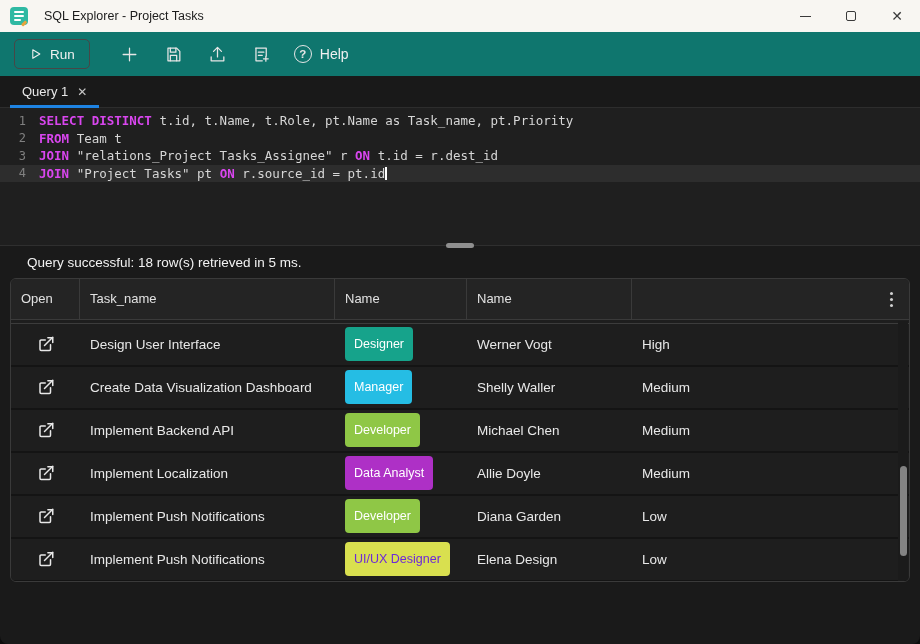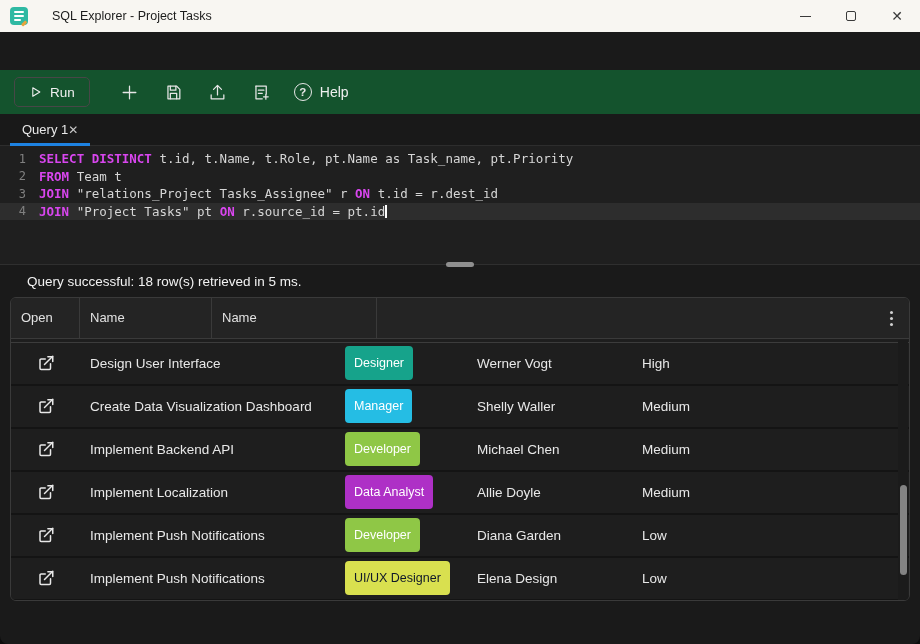--- a/index.html
+++ b/index.html
@@ -10,43 +10,43 @@
             background:#1a1a1a; border-radius:0 0 8px 8px; overflow:hidden; }
 
   
   .titlebar { height:32px; background:#f8f6f2; display:flex; align-items:center; flex:0 0 auto; }
   .app-icon { width:18px; height:18px; margin-left:10px; border-radius:4px;
               background:#2fb9a3; position:relative; flex:0 0 auto; }
   .app-icon i { position:absolute; left:4px; height:2px; width:10px; background:#fff; border-radius:1px; }
   .app-icon i:nth-child(1){ top:4px; } .app-icon i:nth-child(2){ top:8px; } .app-icon i:nth-child(3){ top:12px; width:7px; }
   .app-icon b { position:absolute; right:1px; bottom:1px; width:6px; height:2.5px;
                 background:#e8a33d; transform:rotate(-45deg); border-radius:1px; }
-  .title-text { font-size:12.5px; color:#1c1c1c; margin-left:24px; }
+  .title-text { font-size:12.5px; color:#1c1c1c; margin-left:16px; }
   .win-controls { margin-left:auto; display:flex; height:100%; }
   .win-btn { width:46px; height:100%; display:flex; align-items:center; justify-content:center; cursor:default; }
   .glyph-min { width:11px; height:1px; background:#3a3a3a; display:block; }
   .glyph-max { width:10px; height:10px; border:1.2px solid #3a3a3a; border-radius:2px; display:block; }
   .glyph-close { font-size:14px; color:#3a3a3a; line-height:1; }
 
   
-  .toolbar { height:44px; background:#14532d; display:flex; align-items:center; flex:0 0 auto;margin-top:38px; }
+  .toolbar { height:44px; background:#0f766e; display:flex; align-items:center; flex:0 0 auto; }
   .run-btn { display:flex; align-items:center; gap:8px; margin-left:14px; height:30px;
              padding:0 14px; border:1px solid #474747; border-radius:5px; background:transparent;
              color:#f0f0f0; font-size:13.5px; font-family:"Liberation Sans",sans-serif; cursor:pointer; }
   .tb-icon { width:44px; height:36px; display:flex; align-items:center; justify-content:center; cursor:pointer; }
   .tb-icon svg { stroke:#e6e6e6; fill:none; stroke-width:1.6; stroke-linecap:round; stroke-linejoin:round; }
   .tb-icon.first { margin-left:18px; }
   .help-btn { display:flex; align-items:center; gap:8px; margin-left:10px; cursor:pointer; }
   .help-circle { width:18px; height:18px; border:1.6px solid #e6e6e6; border-radius:50%;
                  color:#e6e6e6; font-size:11.5px; font-weight:bold; display:flex; align-items:center; justify-content:center; }
   .help-label { color:#f0f0f0; font-size:14px; }
 
   
   .tabbar { height:32px; background:#191919; border-bottom:1px solid #2d2d2d; display:flex; align-items:stretch; flex:0 0 auto; }
-  .tab { margin-left:10px; padding:0 12px; display:flex; align-items:center; position:relative; cursor:pointer; }
+  .tab { margin-left:10px; padding:0 12px; display:flex; align-items:center; gap:9px; position:relative; cursor:pointer; }
   .tab-label { color:#e8e8e8; font-size:13px; }
   .tab-close { color:#c9c9c9; font-size:12px; line-height:1; cursor:pointer; }
   .tab.active::after { content:""; position:absolute; left:0; right:0; bottom:-1px; height:3px; background:var(--accent,#1e83e2); }
 
   
   .editor { flex:1 1 auto; background:#1f1f1f; padding-top:4px; overflow:hidden; }
   .code-line { display:flex; height:17.5px; align-items:center; font-family:"DejaVu Sans Mono","Liberation Mono",monospace; font-size:12.5px; }
   .code-line.current { background:#2d2d2d; }
   .ln { width:26px; text-align:right; color:#808080; flex:0 0 auto; margin-right:13px; font-size:12px; }
   .code { white-space:pre; color:#d6d6d6; }
@@ -177,20 +177,21 @@
   </div>
 
   <div class="statusbar">
     <span class="status-text">Query successful: 18 row(s) retrieved in 5 ms.</span>
   </div>
 
   <div class="results">
     <div class="grid">
       <div class="grid-header">
         <div class="hcell col-open">Open</div>
+        <div class="hcell col-task">Task_name</div>
         <div class="hcell col-role">Name</div>
         <div class="hcell col-name">Name</div>
         <div class="hcell filler"></div>
         <div class="kebab">
             <i></i>
             <i></i>
             <i></i>
           </div>
       </div>
       <div class="sliver"></div>
@@ -322,21 +323,21 @@
           <path d="M18 13v6a1.5 1.5 0 0 1-1.5 1.5h-11A1.5 1.5 0 0 1 4 19V8a1.5 1.5 0 0 1 1.5-1.5H11"></path>
           <path d="M14.5 3.5H21V10"></path>
                   <path d="M10 14 21 3"></path>
         </svg>
       </span>
     </div>
     <div class="cell col-task">
               <span>Implement Push Notifications</span>
             </div>
     <div class="cell col-role">
-              <span class="badge" style="background: rgb(217, 224, 79); color: #0f172a;">UI/UX Designer</span>
+              <span class="badge" style="background: rgb(217, 224, 79); color: #6d28d9;">UI/UX Designer</span>
             </div>
     <div class="cell col-name">
               <span>Elena Design</span>
             </div>
     <div class="cell col-prio">
               <span>Low</span>
             </div>
   </div>
 </div>
       <div class="vtrack"></div>

